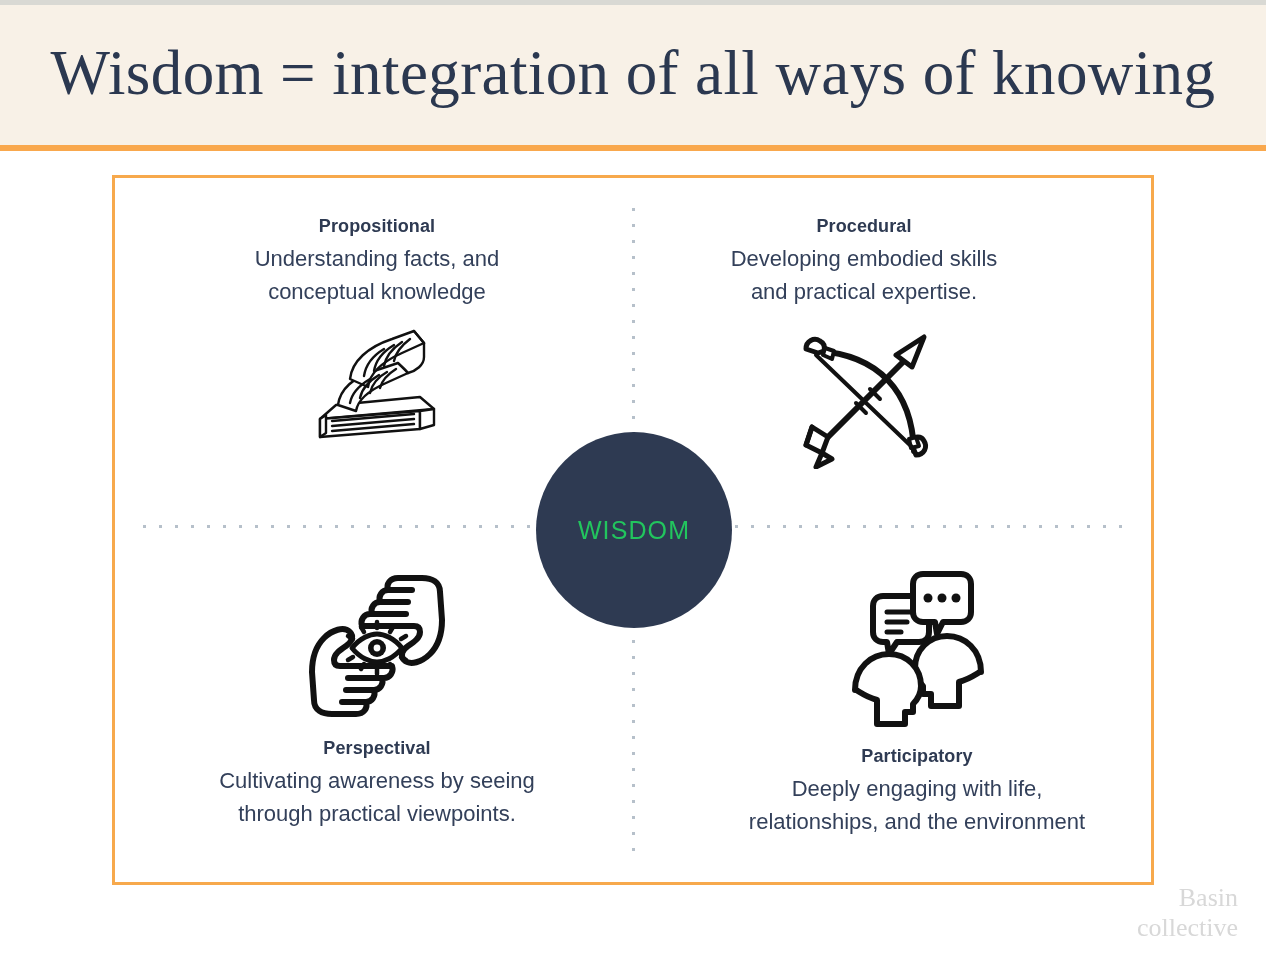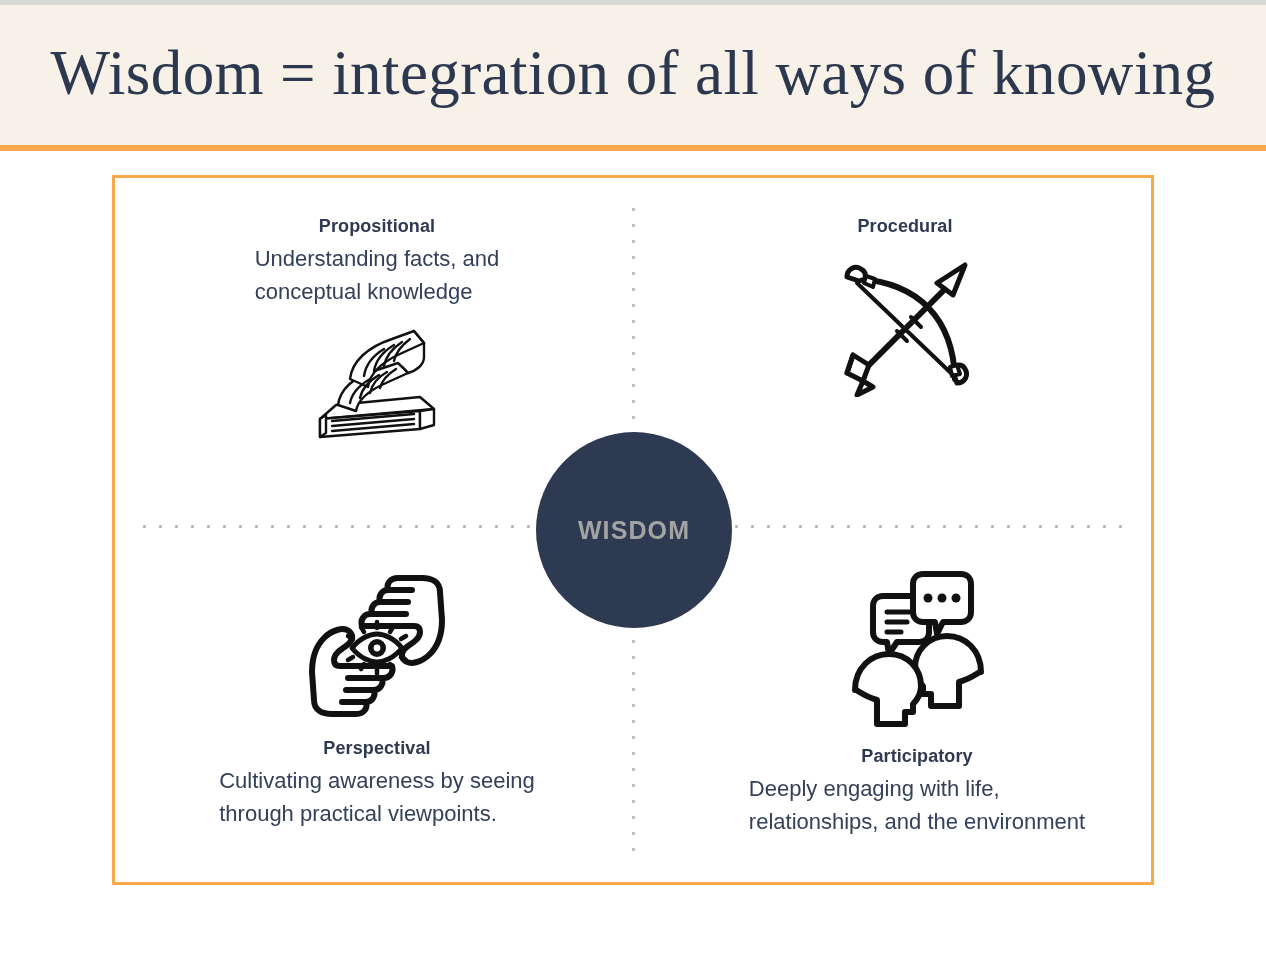--- a/index.html
+++ b/index.html
@@ -86,36 +86,37 @@
 
   
   .quad {
     position:absolute;
     width:500px;
     display:flex;
     flex-direction:column;
     align-items:center;
   }
   .quad-tl { left:12px;  top:38px;  }
-  .quad-tr { left:540px; top:38px;  }
+  .quad-tr { left:499px; top:38px;  }
   .quad-bl { left:12px;  top:392px; }
   .quad-br { left:552px; top:392px; }
 
   .quad-title {
     font-size:18px;
     font-weight:bold;
     color:#2e3a52;
     letter-spacing:0.1px;
     text-align:center;
   }
   .quad-desc {
     font-size:22px;
     font-weight:normal;
     color:#33405a;
     line-height:1.52;
+    text-align:center;
     margin-top:5px;
     white-space:pre-line;
   }
 
   .icon-wrap {
     display:flex;
     align-items:center;
     justify-content:center;
     width:100%;
   }
@@ -131,23 +132,23 @@
     left:536px; top:432px;
     width:196px; height:196px;
     border-radius:50%;
     background:#2e3a52;
     display:flex;
     align-items:center;
     justify-content:center;
     z-index:5;
   }
   .wisdom-label {
-    color:#a3a3a3;
+    color:#22c55e;
     font-size:25px;
-    font-weight:bold;
+    font-weight:normal;
     letter-spacing:1.1px;
   }
 
   
   .watermark {
     position:absolute;
     right:28px;
     bottom:12px;
     text-align:right;
     font-family:"Liberation Serif", serif;
@@ -211,20 +212,22 @@
           <path d="M78 61 C80 53 86 47 94 42"></path>
 
           <path d="M122 16 L122 30 C122 38 114 44 106 46"></path>
           <path d="M112 4 L122 16"></path>
         </svg>
       </div>
     </div>
 
     <div class="quad quad-tr">
       <div class="quad-title">Procedural</div>
+      <div class="quad-desc">Developing embodied skills
+and practical expertise.</div>
       <div class="icon-wrap top">
         <svg width="145" height="142" viewBox="0 0 145 142" fill="none" stroke="#111111" stroke-width="5" stroke-linejoin="round" stroke-linecap="round">
 
           <path d="M26 24 C86 28 120 64 122 124" fill="none" stroke-width="6"></path>
 
           <path d="M14 22 C14 14 22 10 28 14 C32 16 33 20 32 24 L26 26 Z" fill="#ffffff"></path>
 
           <path d="M124 128 C132 128 136 120 132 114 C130 110 126 109 122 111 L120 118 Z" fill="#ffffff"></path>
 
           <path d="M33 21 L42 24 L40 32 L31 28 Z" fill="#ffffff" stroke-width="4"></path>
@@ -342,14 +345,18 @@
       <div class="quad-desc">Deeply engaging with life,
 relationships, and the environment</div>
     </div>
 
   </div>
 
   <div class="wisdom-circle">
     <span class="wisdom-label">WISDOM</span>
   </div>
 
+  <div class="watermark">
+    <span>Basin</span>
+    <span>collective</span>
+  </div>
 
 </div>
 
 </body></html>

